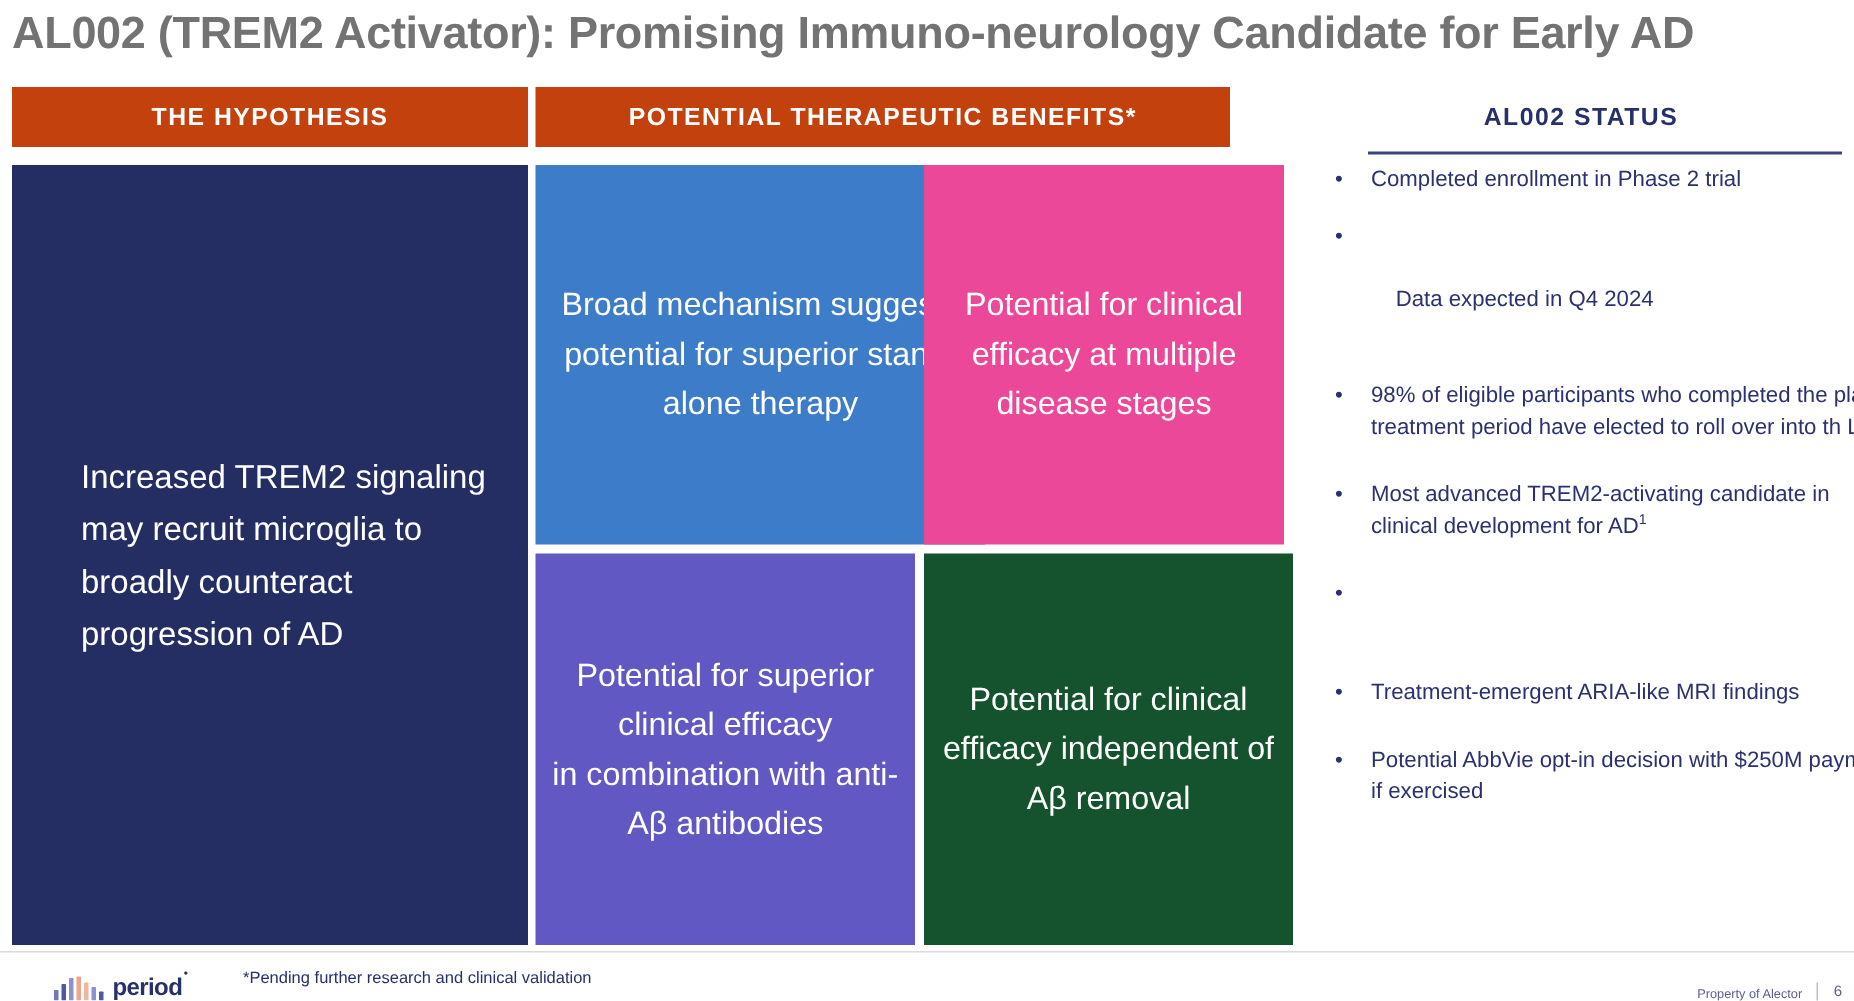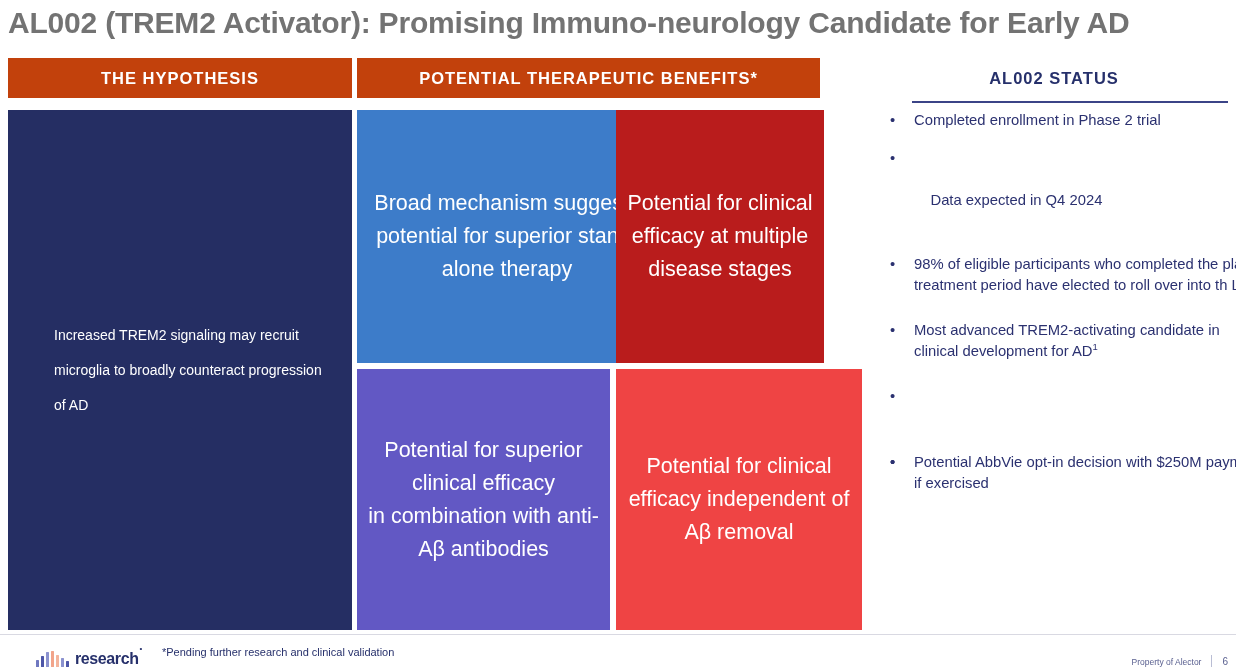--- a/index.html
+++ b/index.html
@@ -86,43 +86,43 @@
     width: 344px;
     height: 520px;
     background: #252e63;
     color: #ffffff;
     display: flex;
     align-items: center;
     box-sizing: border-box;
     padding: 0 22px 0 46px;
   }
   .panel-hypothesis .txt {
-    font-size: 14px;
+    font-size: 22px;
     line-height: 35px;
   }
 
   
   .quad {
     position: absolute;
     color: #ffffff;
     display: flex;
     align-items: center;
     justify-content: center;
     text-align: center;
     box-sizing: border-box;
   }
   .quad .txt {
     font-size: 21.5px;
     line-height: 33px;
     padding: 0 10px;
   }
   .quad-tl { left: 357px; top: 110px; width: 300px; height: 253px; background: #3d7cc9; }
-  .quad-tr { left: 616px; top: 110px; width: 208px; height: 253px; background: #b91c1c; }
+  .quad-tr { left: 616px; top: 110px; width: 240px; height: 253px; background: #ec4899; }
   .quad-bl { left: 357px; top: 369px; width: 253px; height: 261px; background: #6258c4; }
-  .quad-br { left: 616px; top: 369px; width: 246px; height: 261px; background: #ef4444; }
+  .quad-br { left: 616px; top: 369px; width: 246px; height: 261px; background: #14532d; }
 
   
   .status-list {
     position: absolute;
     left: 876px;
     top: 110px;
     width: 360px;
     height: 520px;
     box-sizing: border-box;
   }
@@ -280,20 +280,21 @@
     <span class="dot">•</span>
     <span>Most advanced TREM2-activating candidate in clinical development for AD</span><sup>1</sup>
   </div>
 
   <div class="bullet" style="margin-bottom:24px; white-space:pre-line;">
     <span class="dot">•</span>
   </div>
 
   <div class="bullet" style="margin-bottom:24px; width:330px; white-space:normal;">
     <span class="dot">•</span>
+    <span>Treatment-emergent ARIA-like MRI findings</span>
   </div>
 
   <div class="bullet" style="width:352px; white-space:normal;">
     <span class="dot">•</span>
     <span>Potential AbbVie opt-in decision with $250M payment if exercised</span>
   </div>
 
 </div>
 
 <div class="footer-rule"></div>
@@ -301,21 +302,21 @@
 <div class="logo">
   <span class="logo-bars">
     <i style="height:7px;  background:#6f78c0;"></i>
     <i style="height:11px; background:#4d56a8;"></i>
     <i style="height:15px; background:#8b92cf;"></i>
     <i style="height:16px; background:#f2a48a;"></i>
     <i style="height:12px; background:#f3b49c;"></i>
     <i style="height:9px;  background:#8b92cf;"></i>
     <i style="height:6px;  background:#4d56a8;"></i>
   </span>
-  <span class="logo-word">research</span>
+  <span class="logo-word">period</span>
   <span class="logo-tm">•</span>
 </div>
 
 <div class="footnote">*Pending further research and clinical validation</div>
 
 <div class="footer-right">
   <span>Property of Alector</span>
   <span class="sep"></span>
   <span class="pg">6</span>
 </div>

